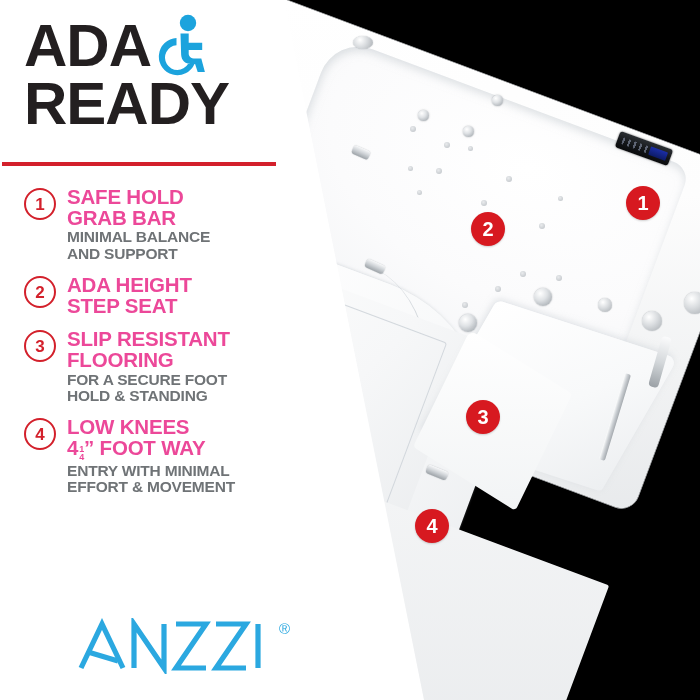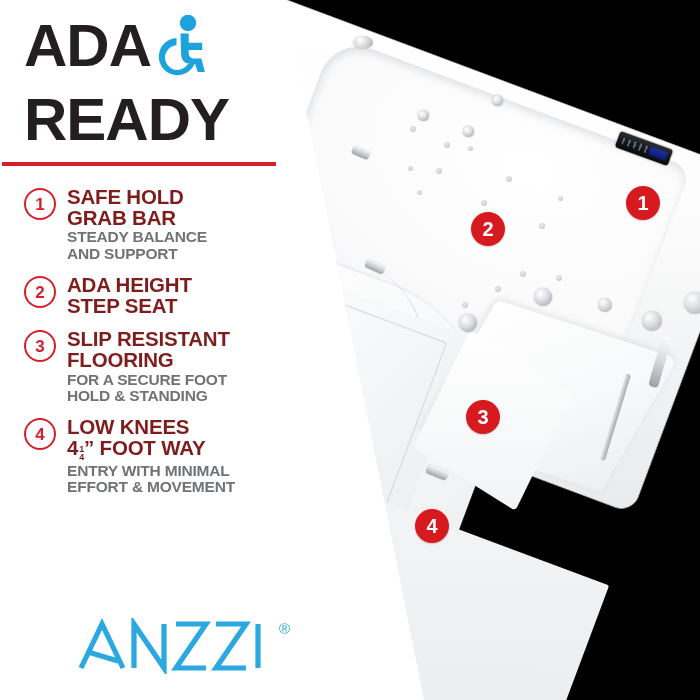--- a/index.html
+++ b/index.html
@@ -301,21 +301,21 @@
     line-height: 0.86;
   }
   .headline-text {
     font-size: 60px;
     font-weight: bold;
     color: #231f20;
     letter-spacing: -1px;
     font-family: "Liberation Sans", sans-serif;
   }
   #line-ada { margin-left: 2px; }
-  #line-ready { margin-left: 2px; margin-top: 16px; }
+  #line-ready { margin-left: 2px; margin-top: 0; }
 
   .wheelchair-icon {
     margin-left: 4px;
     margin-top: -6px;
     flex: 0 0 auto;
   }
 
   .divider {
     position: absolute;
     left: 2px;
@@ -351,21 +351,21 @@
     justify-content: center;
     line-height: 1;
     margin-top: 2px;
     cursor: pointer;
   }
   .feature-text {
     margin-left: 11px;
     padding-top: 0px;
   }
   .feature-title {
-    color: #7f1d1d;
+    color: #ec4899;
     font-size: 20.5px;
     font-weight: bold;
     line-height: 1.03;
     letter-spacing: -0.2px;
     white-space: pre-line;
   }
   .feature-sub {
     color: #6f7376;
     font-size: 15.5px;
     font-weight: bold;
@@ -502,21 +502,21 @@
 
     <div class="divider"></div>
 
     <div class="features">
 
       <div class="feature">
         <div class="badge">1</div>
         <div class="feature-text">
           <div class="feature-title">SAFE HOLD
 GRAB BAR</div>
-          <div class="feature-sub">STEADY BALANCE
+          <div class="feature-sub">MINIMAL BALANCE
 AND SUPPORT</div>
         </div>
       </div>
 
       <div class="feature">
         <div class="badge">2</div>
         <div class="feature-text">
           <div class="feature-title">ADA HEIGHT
 STEP SEAT</div>
         </div>

